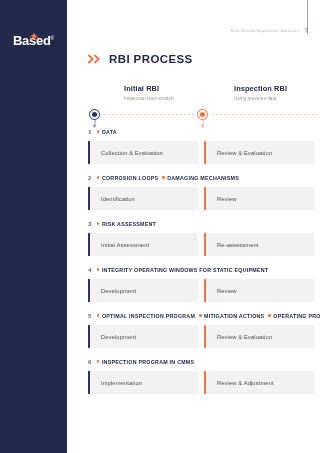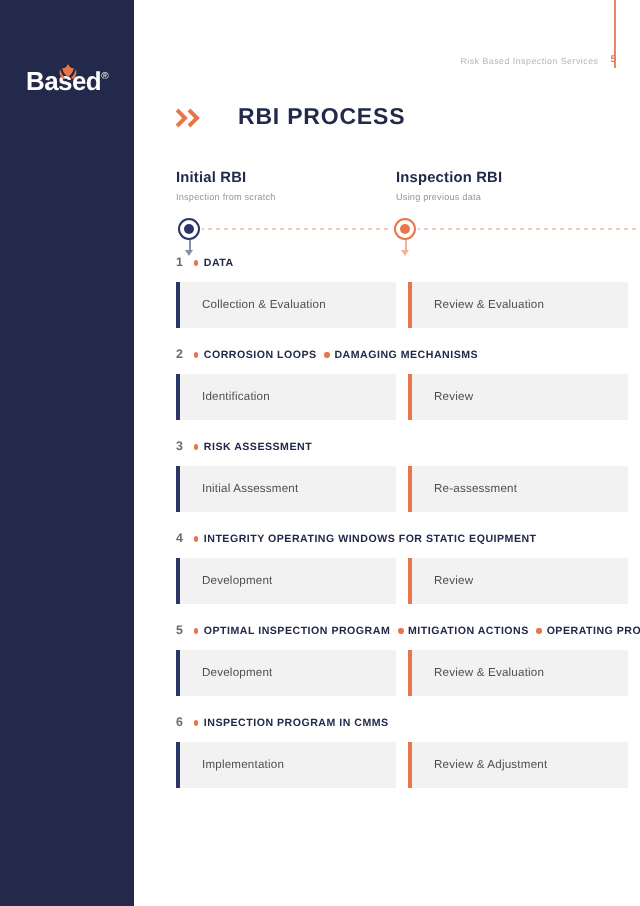--- a/index.html
+++ b/index.html
@@ -48,27 +48,27 @@
     font-size:5px; color:#e8764a; font-weight:bold;
   }
 
   .title-row {
     position:absolute; top:53px; left:21px;
     display:flex; align-items:center; gap:7px;
   }
   .chev { display:flex; gap:1px; }
   .chev svg { display:block; }
   .title-text {
-    font-size:11.5px; font-weight:bold; color:#22294a; letter-spacing:0.4px;margin-left:10px;
+    font-size:11.5px; font-weight:bold; color:#22294a; letter-spacing:0.4px;
   }
 
   
   .cols { position:absolute; top:84px; left:21px; width:287px; }
   .col-heads { display:flex; }
-  .col-head { width:110px; }
+  .col-head { width:110px;margin-left:36px; }
   .col-head.right { margin-left:0; width:110px; }
   .col-title { font-size:7.4px; font-weight:bold; color:#22294a; letter-spacing:0.1px; }
   .col-sub { font-size:4.6px; color:#9a9490; margin-top:3px; letter-spacing:0.1px; }
 
   .track-row { position:relative; height:18px; margin-top:6px; }
   .track {
     position:absolute; top:7px; height:1px; width:100%;
     background-image:linear-gradient(to right,#f0c8b4 0 2px, transparent 2px 4px);
     background-size:4px 1px; background-repeat:repeat-x;
   }

